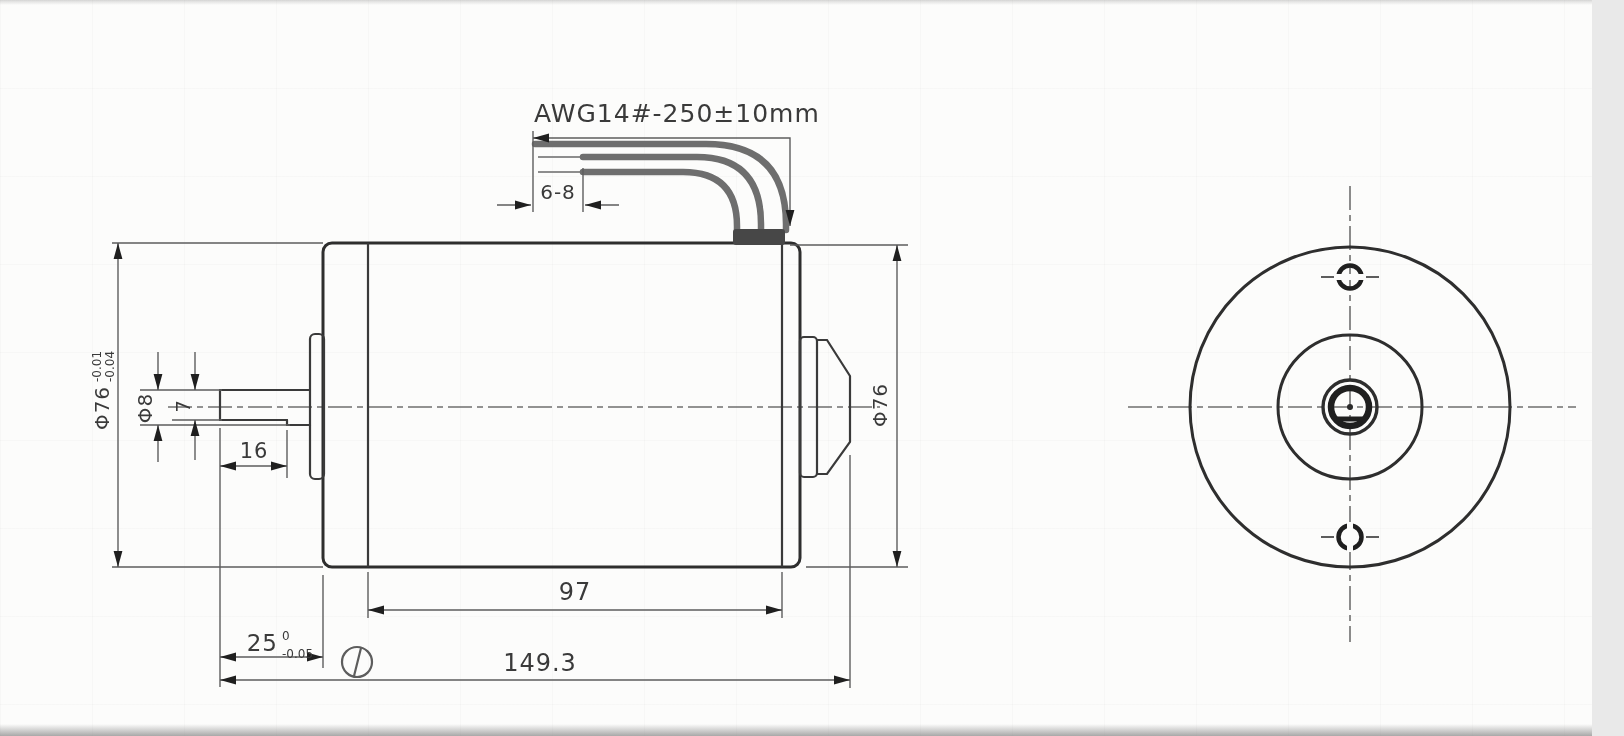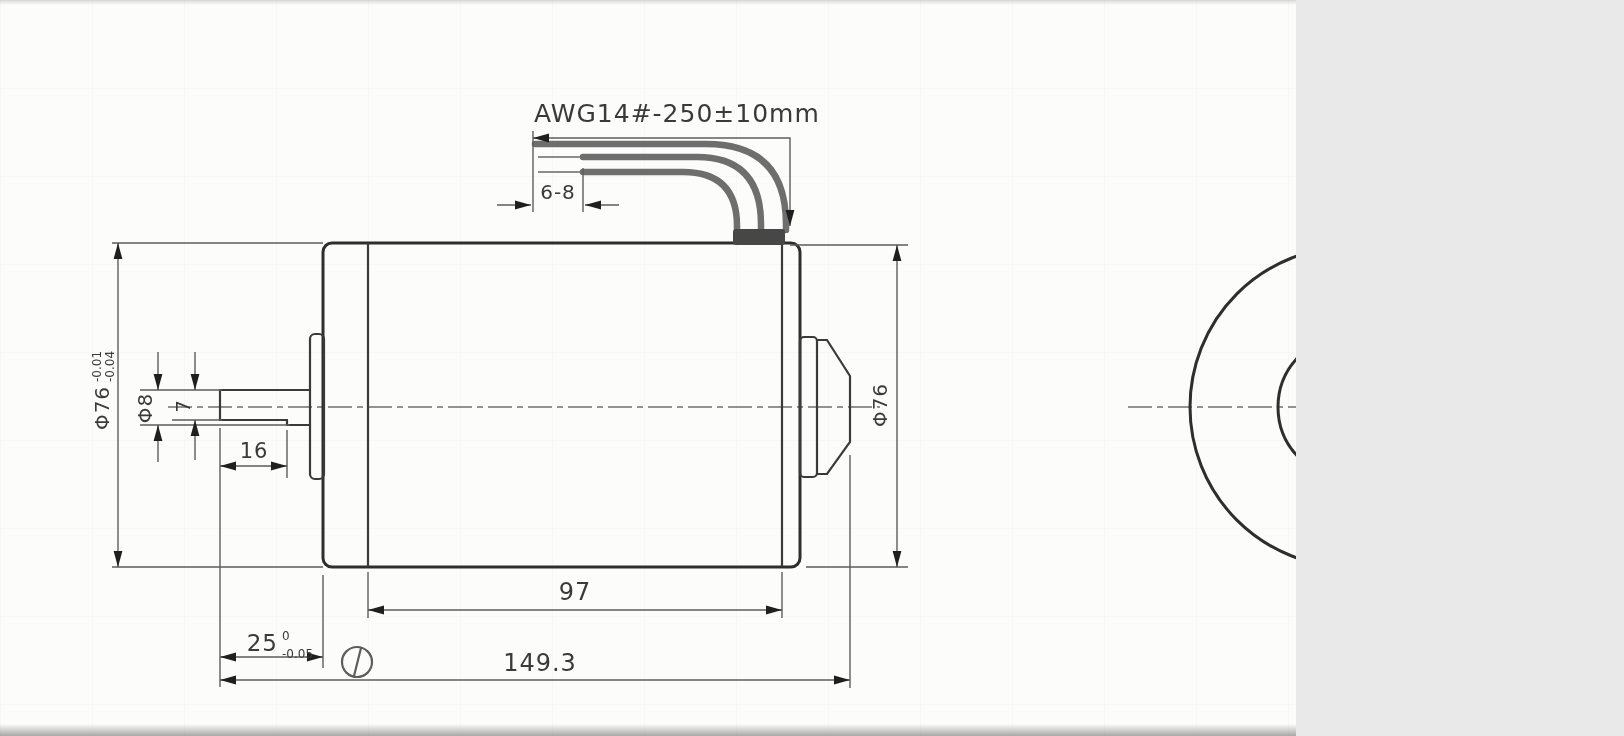--- a/index.html
+++ b/index.html
@@ -1,18 +1,18 @@
 <!DOCTYPE html>
 <html><head>
 <meta charset="utf-8">
 <style>
   html,body{margin:0;padding:0;background:#e9e9e9;}
   .stage{
     position:relative;
-    width:1296px;height:736px;
+    width:1592px;height:736px;
     background:#fcfcfb;
     overflow:hidden;
     font-family:"DejaVu Sans", sans-serif;
   }
   
   .stage::before{
     content:"";
     position:absolute;inset:0;
     background:
       repeating-linear-gradient(to right, rgba(0,0,0,0.020) 0 1px, transparent 1px 92px),

